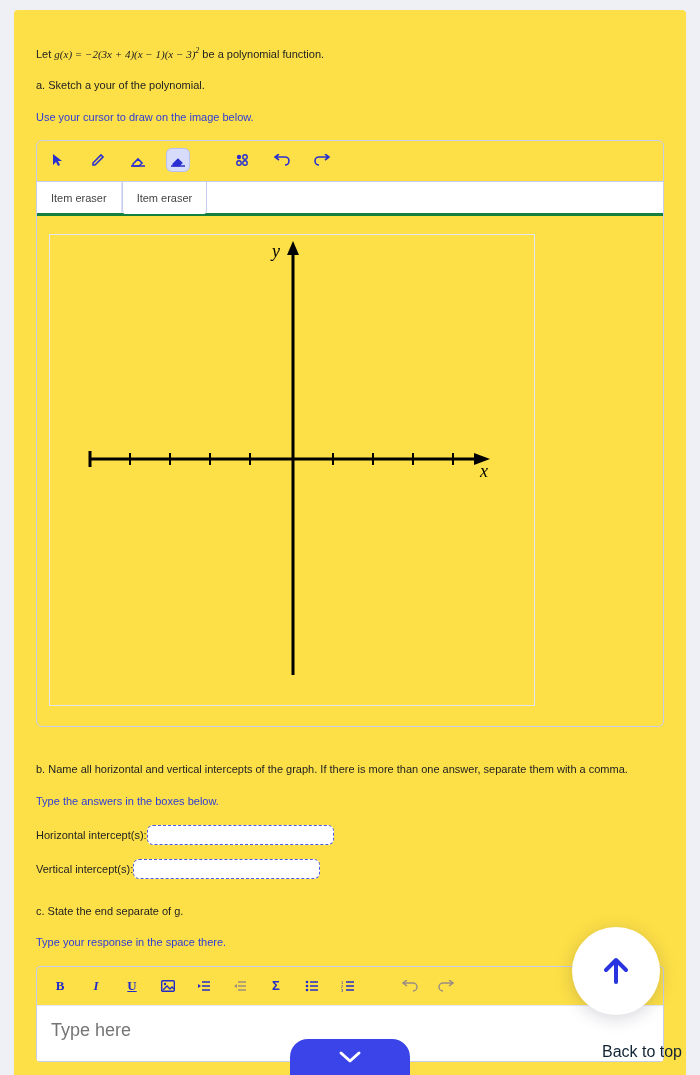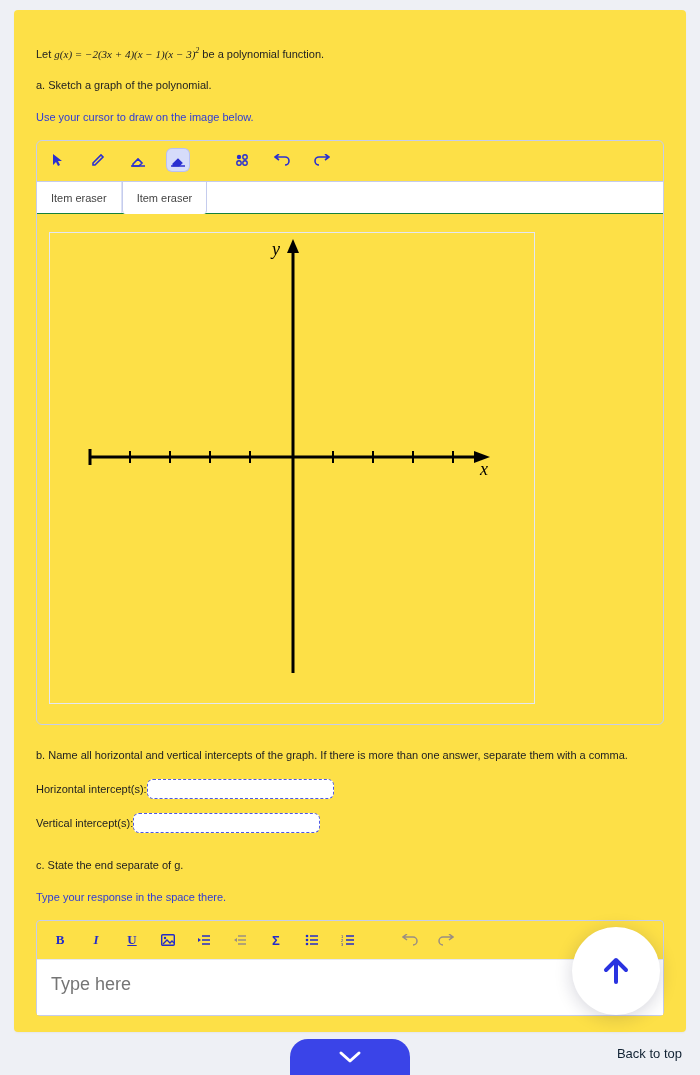--- a/index.html
+++ b/index.html
@@ -43,21 +43,21 @@
     border-radius: 5px;
     cursor: pointer;
     color: #2a2fd0;
   }
   .tb-btn.active { background: #d6dcfa; box-shadow: 0 0 0 1px #b8c0f3; }
   .tb-group { display:flex; gap:18px; align-items:center; }
   .tb-spacer { width: 6px; }
 
   .tab-row {
     display: flex;
-    border-bottom: 1px solid #15803d;
+    border-bottom: 3px solid #15803d;
     background: #fff;
   }
   .tab {
     padding: 10px 14px 9px;
     font-size: 11px;
     color: #444;
     border-right: 1px solid #dde2f6;
     background: #fff;
   }
   .tab.active {
@@ -109,21 +109,21 @@
     width: 100%;
     font-size: 18px;
     color: #8a8f9b;
     outline: none;
   }
 
   .back-top {
     position: absolute;
     right: 18px;
     bottom: 14px;
-    font-size: 13px;
+    font-size: 16px;
     color: #123;
     text-align: right;
   }
   .fab {
     position: absolute;
     right: 40px;
     bottom: 60px;
     width: 88px; height: 88px;
     border-radius: 50%;
     background: #fff;
@@ -144,21 +144,21 @@
 </style>
 </head>
 <body>
 
 <div class="card">
 
   <div class="qtext">
     <p>
       <span>Let </span><span class="math">g(x) = −2(3x + 4)(x − 1)(x − 3)</span><sup class="math">2</sup><span> be a polynomial function.</span>
     </p>
-    <p>a. Sketch a graph of the polynomial.</p>
+    <p>a. Sketch a your of the polynomial.</p>
     <p class="blue">Use your cursor to draw on the image below.</p>
   </div>
 
   <div class="draw-frame">
     <div class="draw-toolbar">
       <div class="tb-group">
         <div class="tb-btn">
           <svg width="12" height="14" viewBox="0 0 12 14">
               <path d="M1 1 L1 12 L4 9 L6 13 L8 12 L6 8 L10 8 Z" fill="#2a2fd0"></path>
             </svg>
@@ -225,22 +225,23 @@
             <line x1="363" y1="218" x2="363" y2="230"></line>
               <line x1="403" y1="218" x2="403" y2="230"></line>
           </g>
         </svg>
         <span class="axis-y" style="left:222px; top:6px;">y</span>
         <span class="axis-x" style="left:430px; top:226px;">x</span>
       </div>
     </div>
   </div>
 
-  <div class="qtext" style="margin-top:22px">
+  <div class="qtext" style="margin-top:34px">
     <p>b. Name all horizontal and vertical intercepts of the graph. If there is more than one answer, separate them with a comma.</p>
+    <p class="blue">Type the answers in the boxes below.</p>
   </div>
 
   <div class="intercept-row">
     <span>Horizontal intercept(s):</span>
     <input class="dashed-input" style="">
   </div>
   <div class="intercept-row" style="margin-bottom:24px">
     <span>Vertical intercept(s):</span>
     <input class="dashed-input" style="">
   </div>

